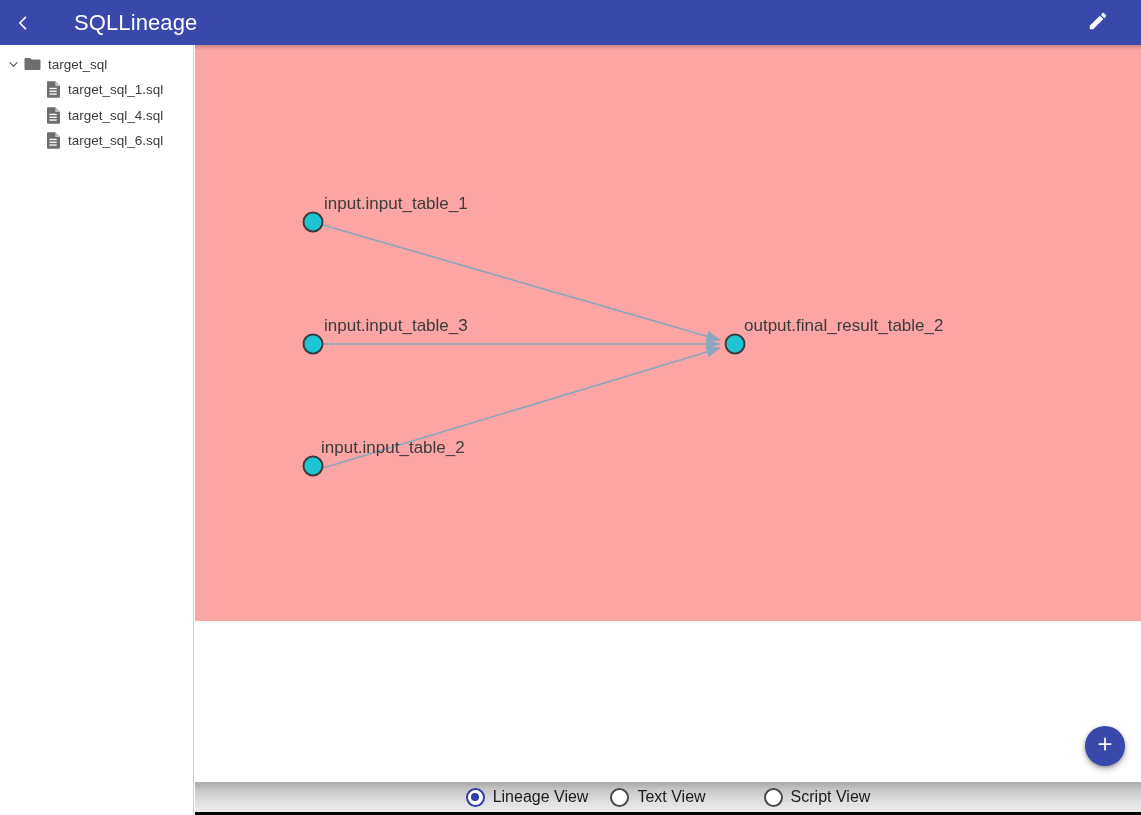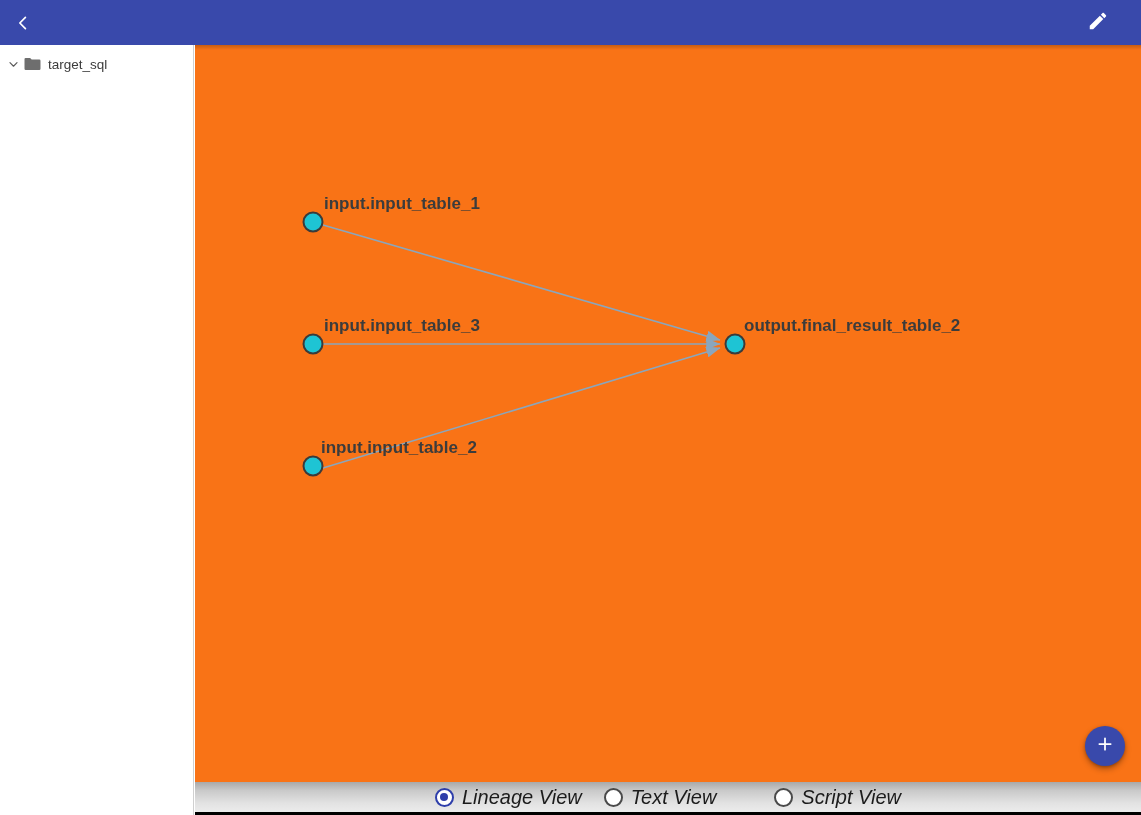--- a/index.html
+++ b/index.html
@@ -101,24 +101,23 @@
   .file-label {
     font-size: 13.5px;
     color: #3c3c3c;
     white-space: nowrap;
   }
 
   
   .main {
     position: absolute;
     top: 45px; left: 195px;
-    width: 946px; height: 770px;
-    background: #f97316;
+    width: 946px; height: 576px;
+    background: #fca5a5;
     overflow: hidden;
-    font-weight: bold;
   }
   .header-shadow {
     position: absolute;
     top: 45px; left: 195px;
     width: 946px; height: 5px;
     background: linear-gradient(to bottom, rgba(0,0,0,0.20), rgba(0,0,0,0));
     z-index: 20;
     pointer-events: none;
   }
   .graph-svg {
@@ -180,39 +179,39 @@
   }
   .radio-item.checked .radio-mark::after {
     content: "";
     position: absolute;
     left: 3.5px; top: 3.5px;
     width: 8px; height: 8px;
     border-radius: 50%;
     background: #2e3eaa;
   }
   .radio-label {
-    font-size: 20px;
+    font-size: 16px;
     color: #1b1b1b;
     white-space: nowrap;
-    font-style: italic;
   }
 </style>
 </head>
 <body>
 
 <div id="app">
 
   <div class="appbar">
     <div class="appbar-back">
       <span>
         <svg width="18" height="18" viewBox="0 0 24 24" aria-hidden="true">
           <path d="M15.2 4.6 L7.8 12 L15.2 19.4" fill="none" stroke="#ffffff" stroke-width="2.3" stroke-linecap="round" stroke-linejoin="round"></path>
         </svg>
       </span>
     </div>
+    <div class="appbar-title">SQLLineage</div>
     <div class="appbar-spacer"></div>
     <div class="appbar-edit">
       <span>
         <svg width="22" height="22" viewBox="0 0 24 24" aria-hidden="true">
           <path d="M3 17.25 L3 21 L6.75 21 L17.81 9.94 L14.06 6.19 L3 17.25 Z M20.71 7.04 C21.1 6.65 21.1 6.02 20.71 5.63 L18.37 3.29 C17.98 2.9 17.35 2.9 16.96 3.29 L15.13 5.12 L18.88 8.87 L20.71 7.04 Z" fill="#ffffff"></path>
         </svg>
       </span>
     </div>
   </div>
 
@@ -226,25 +225,61 @@
           </svg>
         </span>
         <span class="folder-icon">
           <svg width="17" height="14" viewBox="0 0 20 16" aria-hidden="true">
             <path d="M0.6 2.2 A1.4 1.4 0 0 1 2 0.8 L7.2 0.8 L9 2.8 L18 2.8 A1.4 1.4 0 0 1 19.4 4.2 L19.4 13.6 A1.4 1.4 0 0 1 18 15 L2 15 A1.4 1.4 0 0 1 0.6 13.6 Z" fill="#6e6e6e"></path>
           </svg>
         </span>
         <span class="tree-label">target_sql</span>
       </div>
 
-
-
-
-
-
+      <div class="tree-file">
+        <span class="file-icon">
+          <svg width="15" height="17" viewBox="0 0 15 17" aria-hidden="true">
+            <path d="M1 1.2 A0.9 0.9 0 0 1 1.9 0.3 L9.3 0.3 L14 5 L14 15.8 A0.9 0.9 0 0 1 13.1 16.7 L1.9 16.7 A0.9 0.9 0 0 1 1 15.8 Z" fill="#6e6e6e"></path>
+            <path d="M9.3 0.3 L14 5 L9.3 5 Z" fill="#c3c3c3"></path>
+            <rect x="3.4" y="6.8" width="7.3" height="1.3" fill="#ffffff"></rect>
+            <rect x="3.4" y="9.6" width="7.3" height="1.3" fill="#ffffff"></rect>
+            <rect x="3.4" y="12.4" width="7.3" height="1.3" fill="#ffffff"></rect>
+          </svg>
+        </span>
+        <span class="file-label">target_sql_1.sql</span>
+      </div>
+
+
+
+      <div class="tree-file">
+        <span class="file-icon">
+          <svg width="15" height="17" viewBox="0 0 15 17" aria-hidden="true">
+            <path d="M1 1.2 A0.9 0.9 0 0 1 1.9 0.3 L9.3 0.3 L14 5 L14 15.8 A0.9 0.9 0 0 1 13.1 16.7 L1.9 16.7 A0.9 0.9 0 0 1 1 15.8 Z" fill="#6e6e6e"></path>
+            <path d="M9.3 0.3 L14 5 L9.3 5 Z" fill="#c3c3c3"></path>
+            <rect x="3.4" y="6.8" width="7.3" height="1.3" fill="#ffffff"></rect>
+            <rect x="3.4" y="9.6" width="7.3" height="1.3" fill="#ffffff"></rect>
+            <rect x="3.4" y="12.4" width="7.3" height="1.3" fill="#ffffff"></rect>
+          </svg>
+        </span>
+        <span class="file-label">target_sql_4.sql</span>
+      </div>
+
+
+      <div class="tree-file">
+        <span class="file-icon">
+          <svg width="15" height="17" viewBox="0 0 15 17" aria-hidden="true">
+            <path d="M1 1.2 A0.9 0.9 0 0 1 1.9 0.3 L9.3 0.3 L14 5 L14 15.8 A0.9 0.9 0 0 1 13.1 16.7 L1.9 16.7 A0.9 0.9 0 0 1 1 15.8 Z" fill="#6e6e6e"></path>
+            <path d="M9.3 0.3 L14 5 L9.3 5 Z" fill="#c3c3c3"></path>
+            <rect x="3.4" y="6.8" width="7.3" height="1.3" fill="#ffffff"></rect>
+            <rect x="3.4" y="9.6" width="7.3" height="1.3" fill="#ffffff"></rect>
+            <rect x="3.4" y="12.4" width="7.3" height="1.3" fill="#ffffff"></rect>
+          </svg>
+        </span>
+        <span class="file-label">target_sql_6.sql</span>
+      </div>
 
     </div>
   </div>
 
   <div class="main">
     <svg class="graph-svg" viewBox="0 0 946 737">
       <defs>
         <marker id="arrowhead" markerWidth="9" markerHeight="7" refX="8.6" refY="3.5" orient="auto" markerUnits="strokeWidth">
           <path d="M0,0 L9,3.5 L0,7 Z" fill="#8aa6bd"></path>
         </marker>

